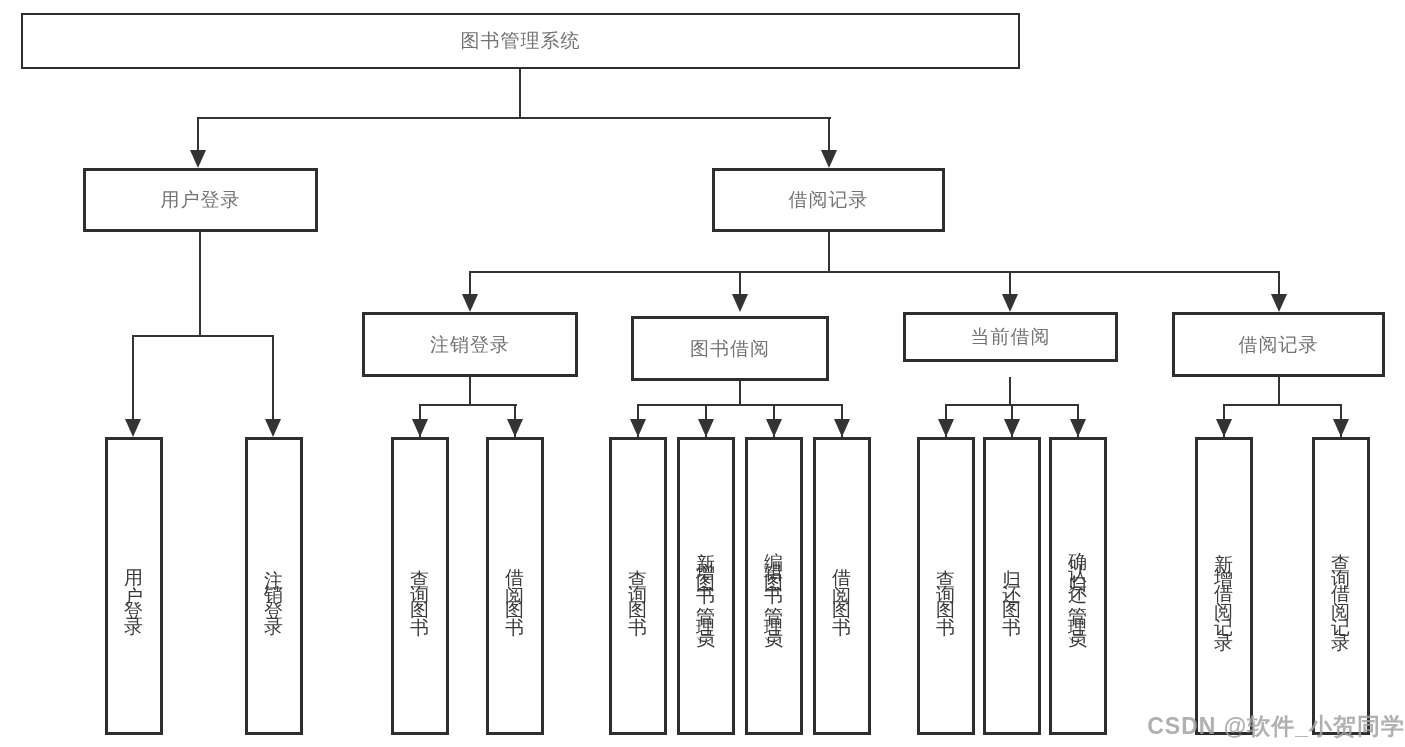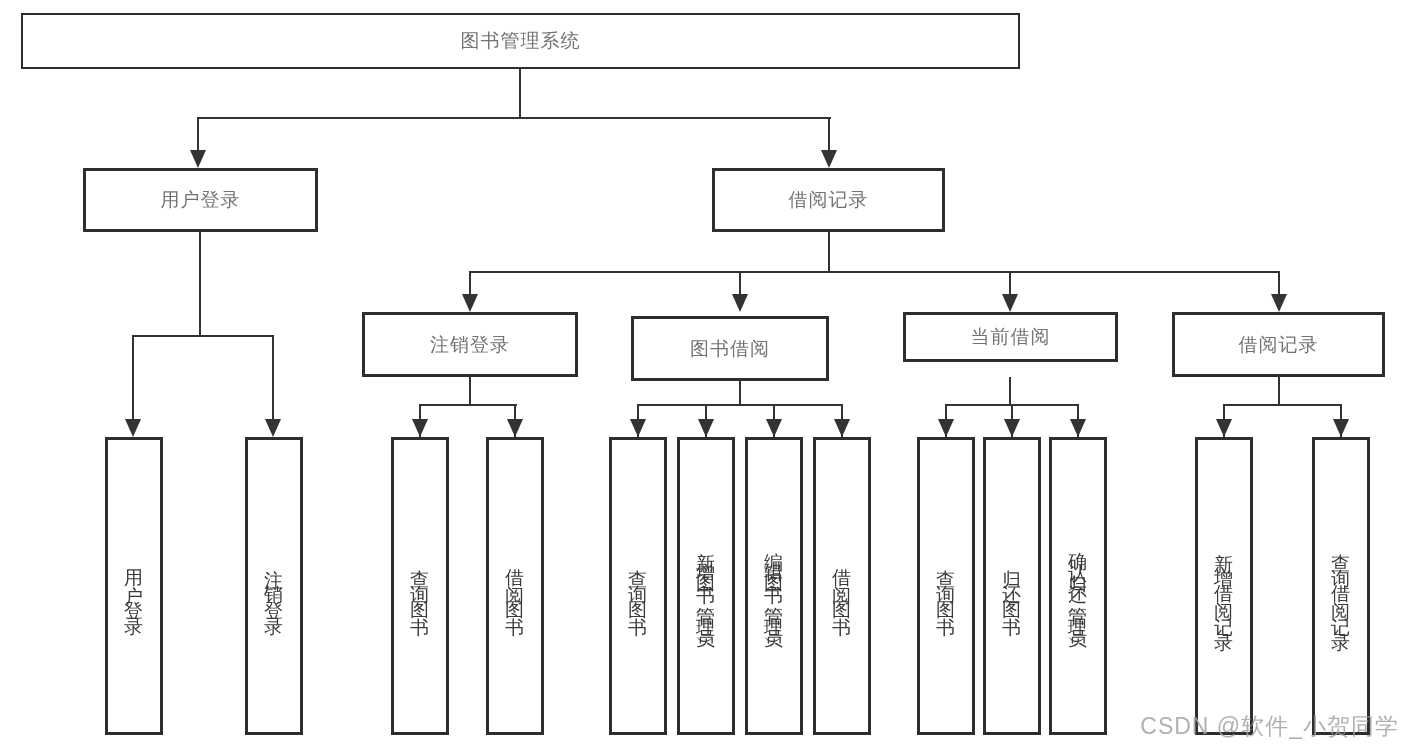--- a/index.html
+++ b/index.html
@@ -43,25 +43,26 @@
   .hl{position:absolute;height:2px;background:#333333;}
   .vl{position:absolute;width:2px;background:#333333;}
   .arrow{
     position:absolute;width:0;height:0;
     border-left:8px solid transparent;
     border-right:8px solid transparent;
     border-top:18px solid #333333;
   }
   .watermark{
     position:absolute;
-    top:711px;right:6px;
+    top:711px;right:0;
     font-size:23px;
     color:rgba(162,162,162,0.85);
     letter-spacing:1px;
     z-index:10;
+    font-weight:bold;
   }
 </style>
 </head>
 <body>
 
 <div class="canvas">
 
   <div class="vl" style="left:519px;top:69px;height:50px"></div>
   <div class="hl" style="left:197px;top:117px;width:634px"></div>
   <div class="vl" style="left:197px;top:117px;height:49px"></div>

